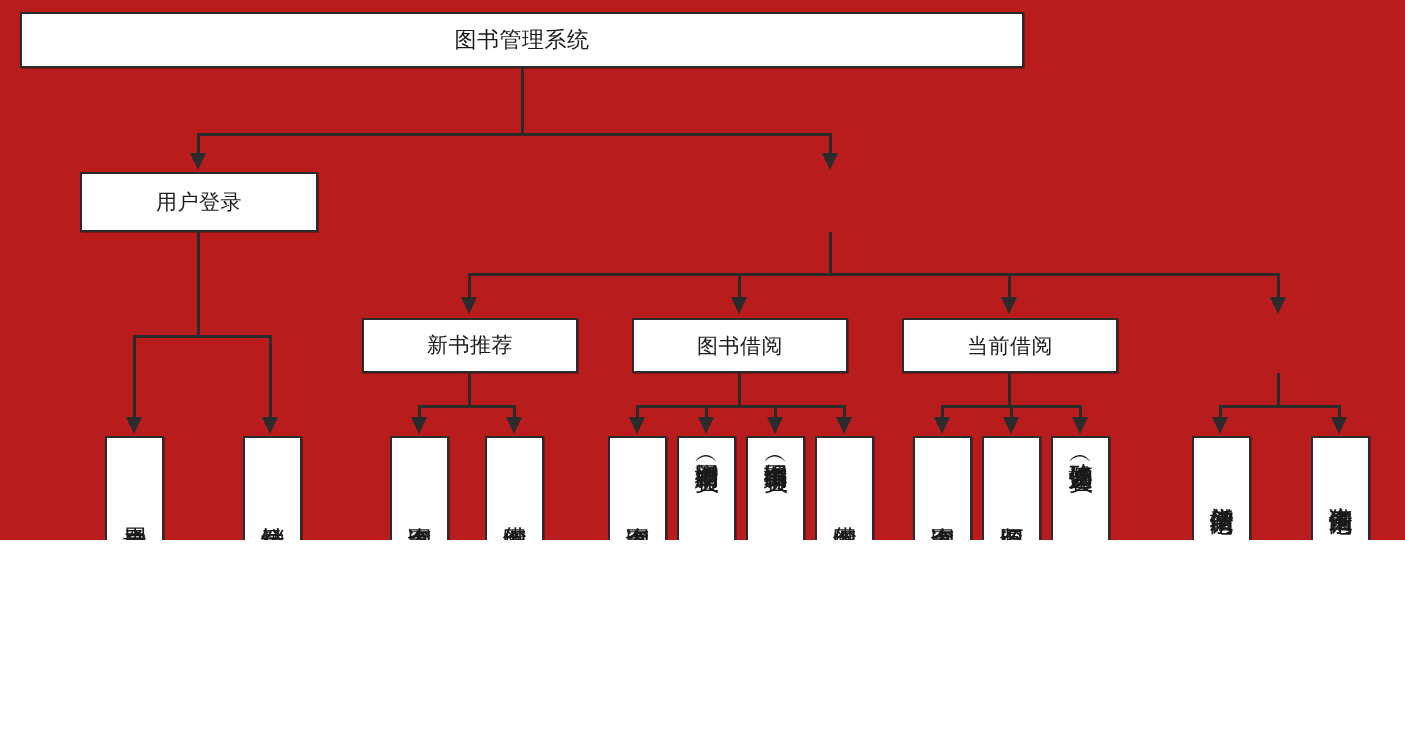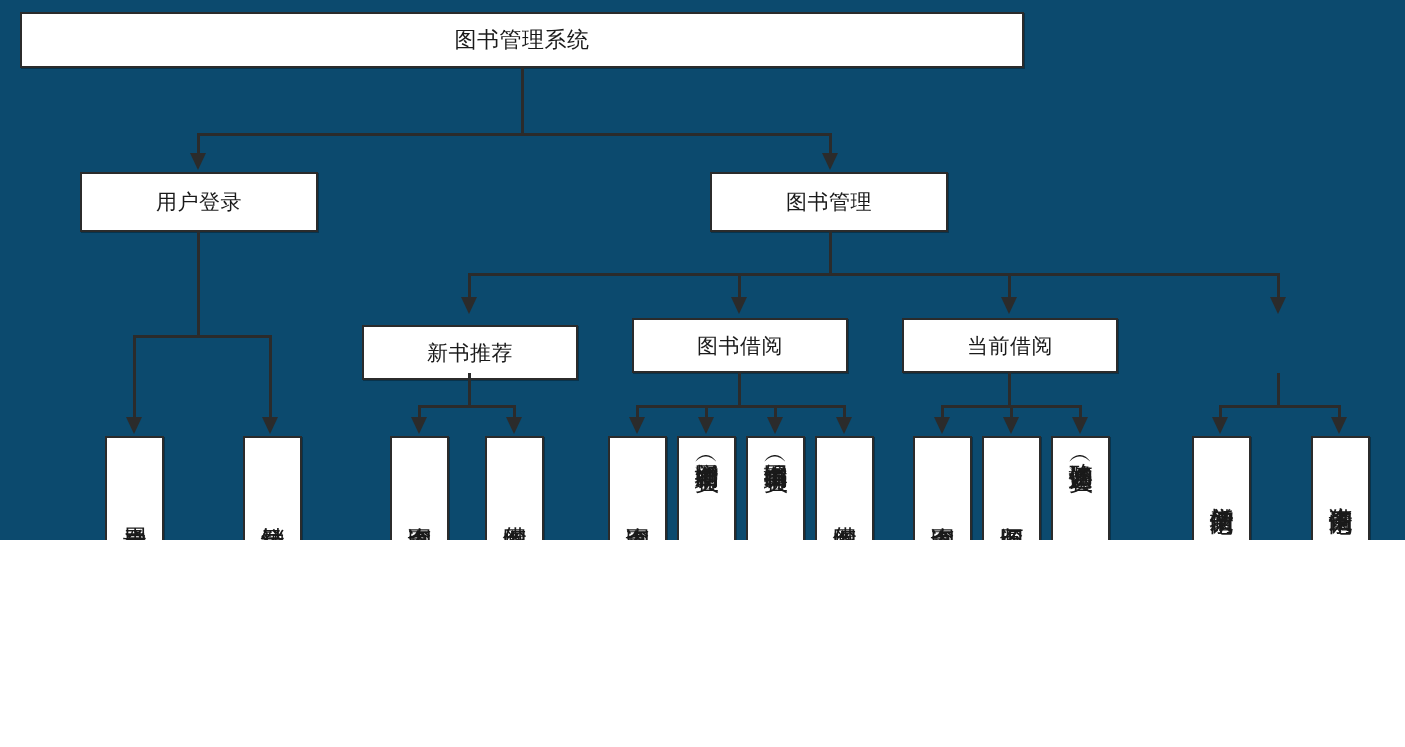--- a/index.html
+++ b/index.html
@@ -5,21 +5,21 @@
   * { box-sizing: border-box; }
   html, body {
     margin: 0; padding: 0;
     background: #ffffff;
     font-family: "Liberation Sans", "DejaVu Sans", sans-serif;
   }
   #canvas {
     position: relative;
     width: 1405px;
     height: 540px;
-    background: #0c4a6e;
+    background: #b91c1c;
     overflow: hidden;
   }
   
   .node {
     position: absolute;
     background: #ffffff;
     border: 2px solid #2b2b2b;
     display: flex;
     align-items: center;
     justify-content: center;
@@ -90,43 +90,40 @@
   <div class="hline" style="left:197px; top:133px; width:635px;"></div>
   <div class="vline" style="left:197px; top:133px; height:22px;"></div>
   <div class="arrow" style="left:190px; top:153px;"></div>
   <div class="vline" style="left:829px; top:133px; height:22px;"></div>
   <div class="arrow" style="left:822px; top:153px;"></div>
 
   <div class="node horiz" style="left:80px; top:172px; width:238px; height:60px;">
     <span class="label">用户登录</span>
   </div>
 
-  <div class="node horiz" style="left:710px; top:172px; width:238px; height:60px;">
-    <span class="label">图书管理</span>
-  </div>
 
   <div class="vline" style="left:197px; top:232px; height:105px;"></div>
   <div class="hline" style="left:133px; top:335px; width:136px;"></div>
   <div class="vline" style="left:133px; top:335px; height:84px;"></div>
   <div class="arrow" style="left:126px; top:417px;"></div>
   <div class="vline" style="left:269px; top:335px; height:84px;"></div>
   <div class="arrow" style="left:262px; top:417px;"></div>
 
   <div class="vline" style="left:829px; top:232px; height:43px;"></div>
   <div class="hline" style="left:468px; top:273px; width:812px;"></div>
   <div class="vline" style="left:468px; top:273px; height:26px;"></div>
   <div class="arrow" style="left:461px; top:297px;"></div>
   <div class="vline" style="left:738px; top:273px; height:26px;"></div>
   <div class="arrow" style="left:731px; top:297px;"></div>
   <div class="vline" style="left:1008px; top:273px; height:26px;"></div>
   <div class="arrow" style="left:1001px; top:297px;"></div>
   <div class="vline" style="left:1277px; top:273px; height:26px;"></div>
   <div class="arrow" style="left:1270px; top:297px;"></div>
 
-  <div class="node horiz" style="left:362px; top:325px; width:216px; height:55px;">
+  <div class="node horiz" style="left:362px; top:318px; width:216px; height:55px;font-family:Liberation Serif, serif;">
     <span class="label">新书推荐</span>
   </div>
   <div class="node horiz" style="left:632px; top:318px; width:216px; height:55px;">
     <span class="label">图书借阅</span>
   </div>
   <div class="node horiz" style="left:902px; top:318px; width:216px; height:55px;">
     <span class="label">当前借阅</span>
   </div>
 
   <div class="vline" style="left:468px; top:373px; height:34px;"></div>

